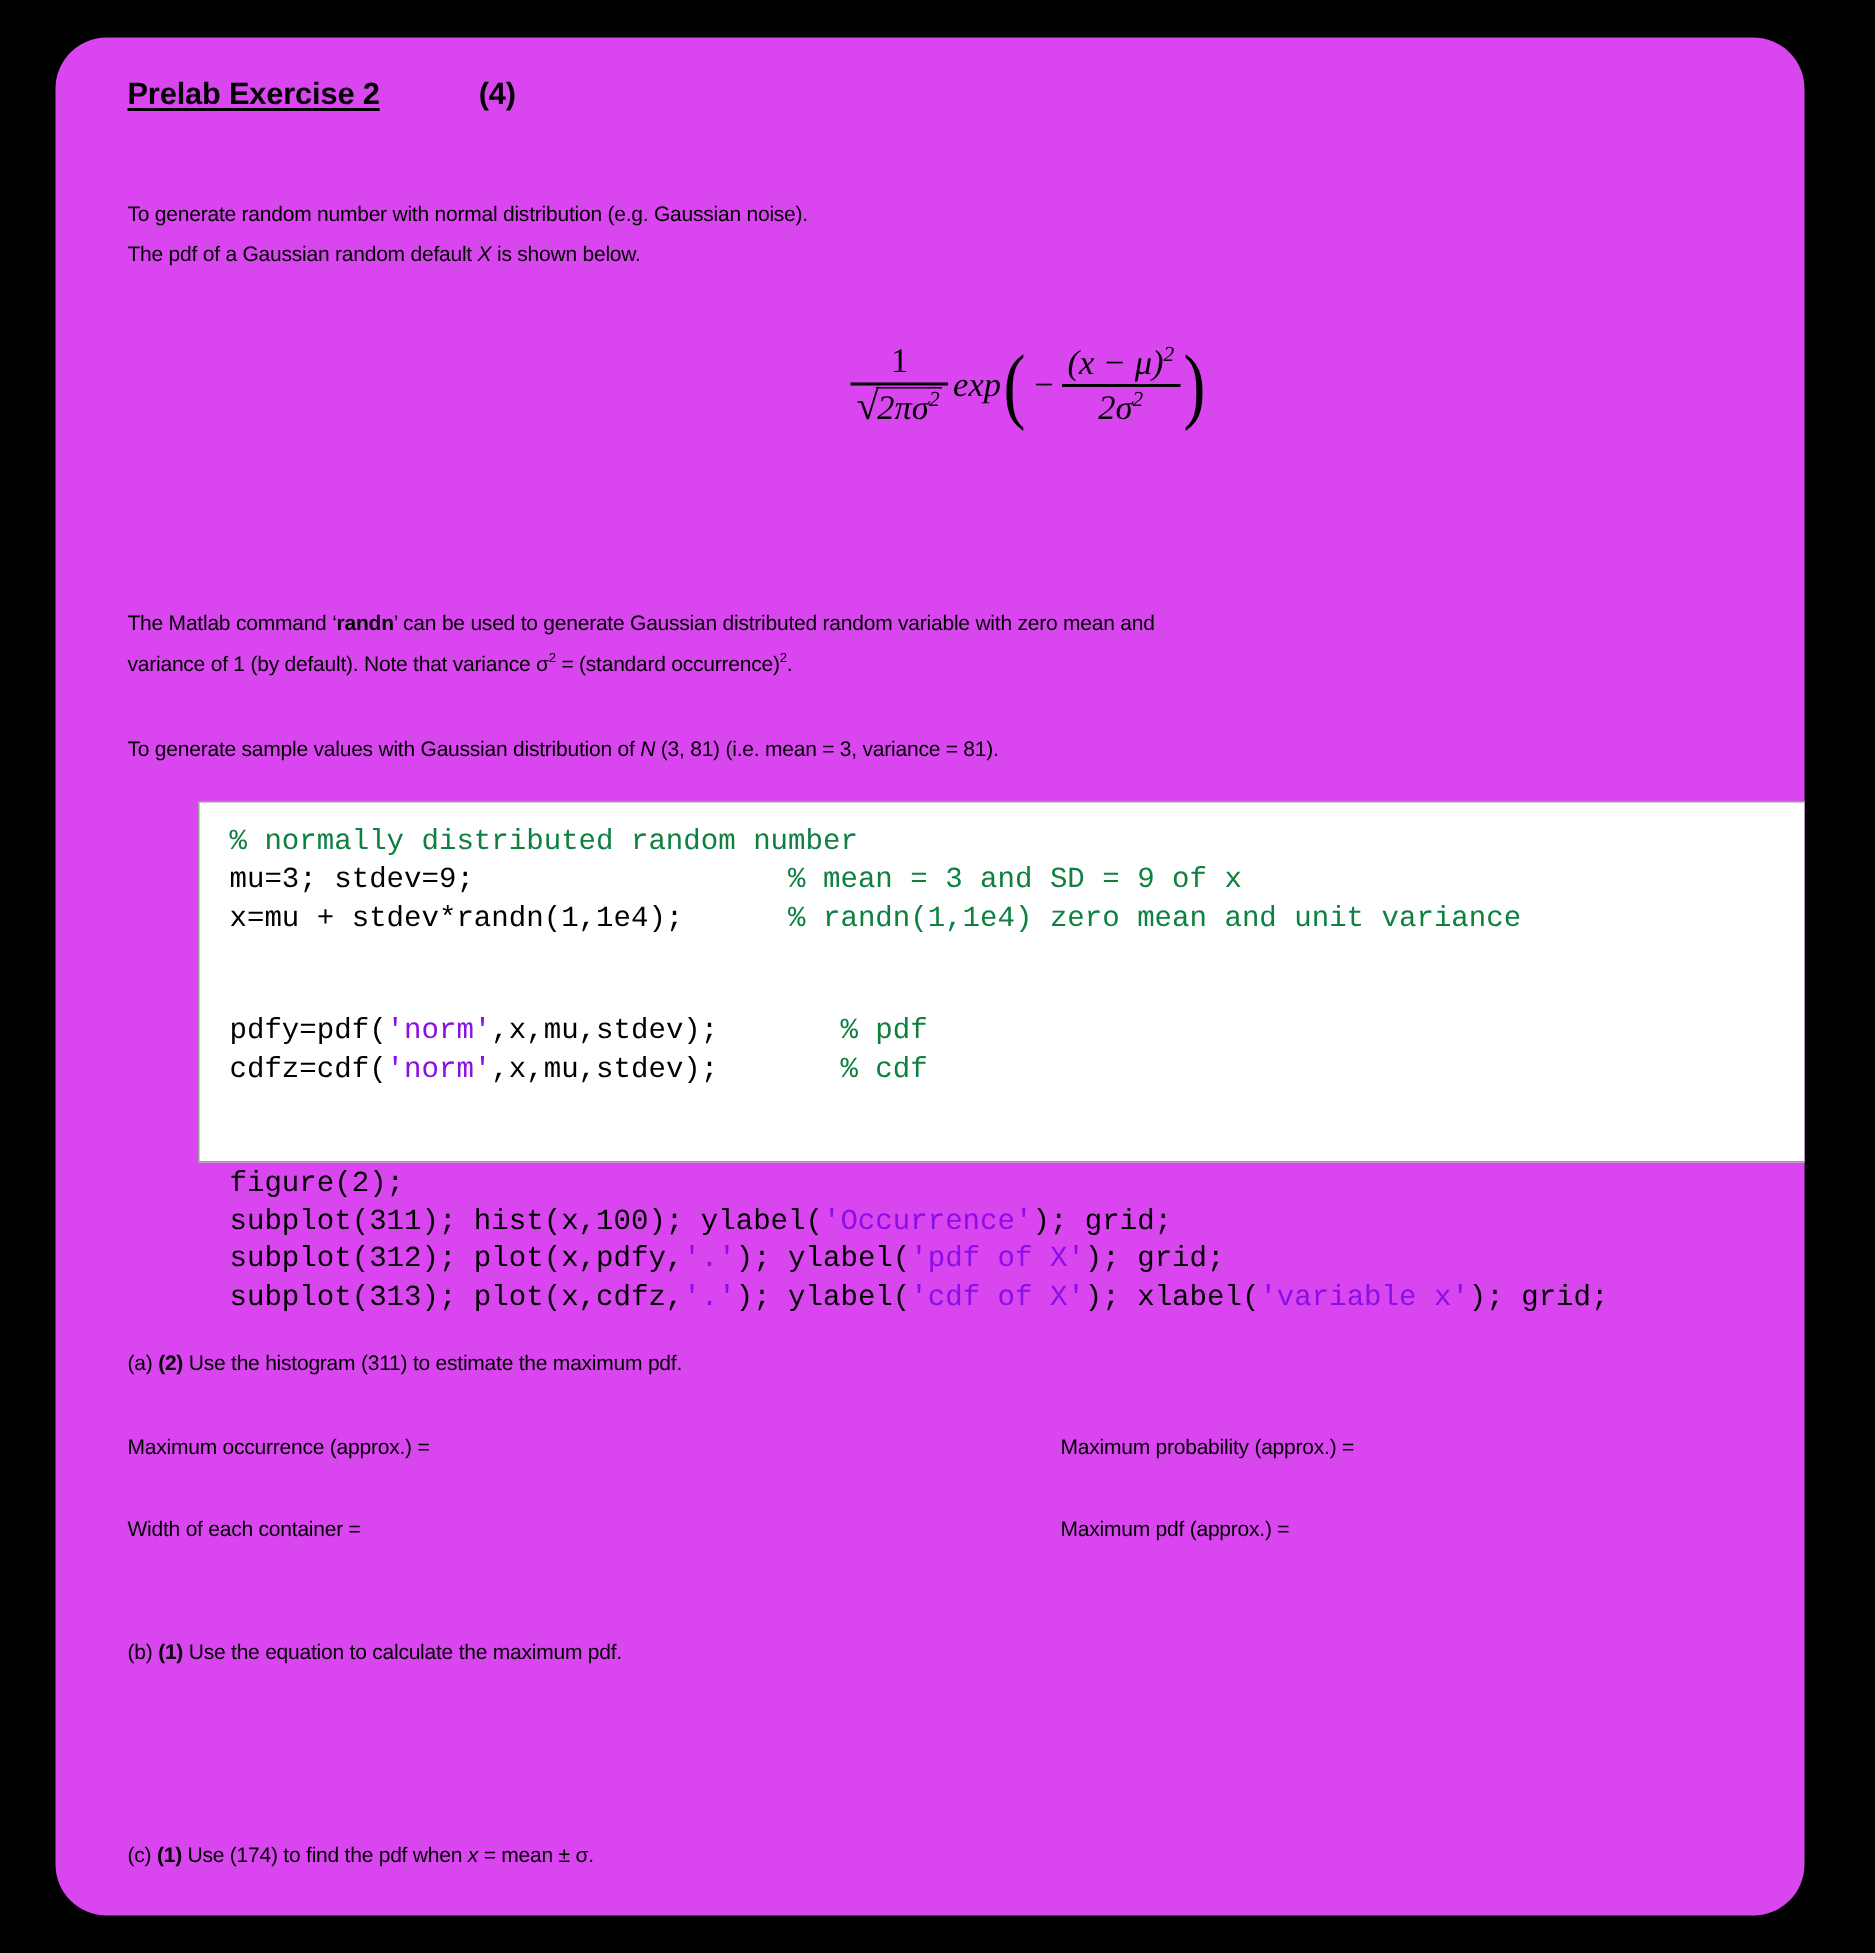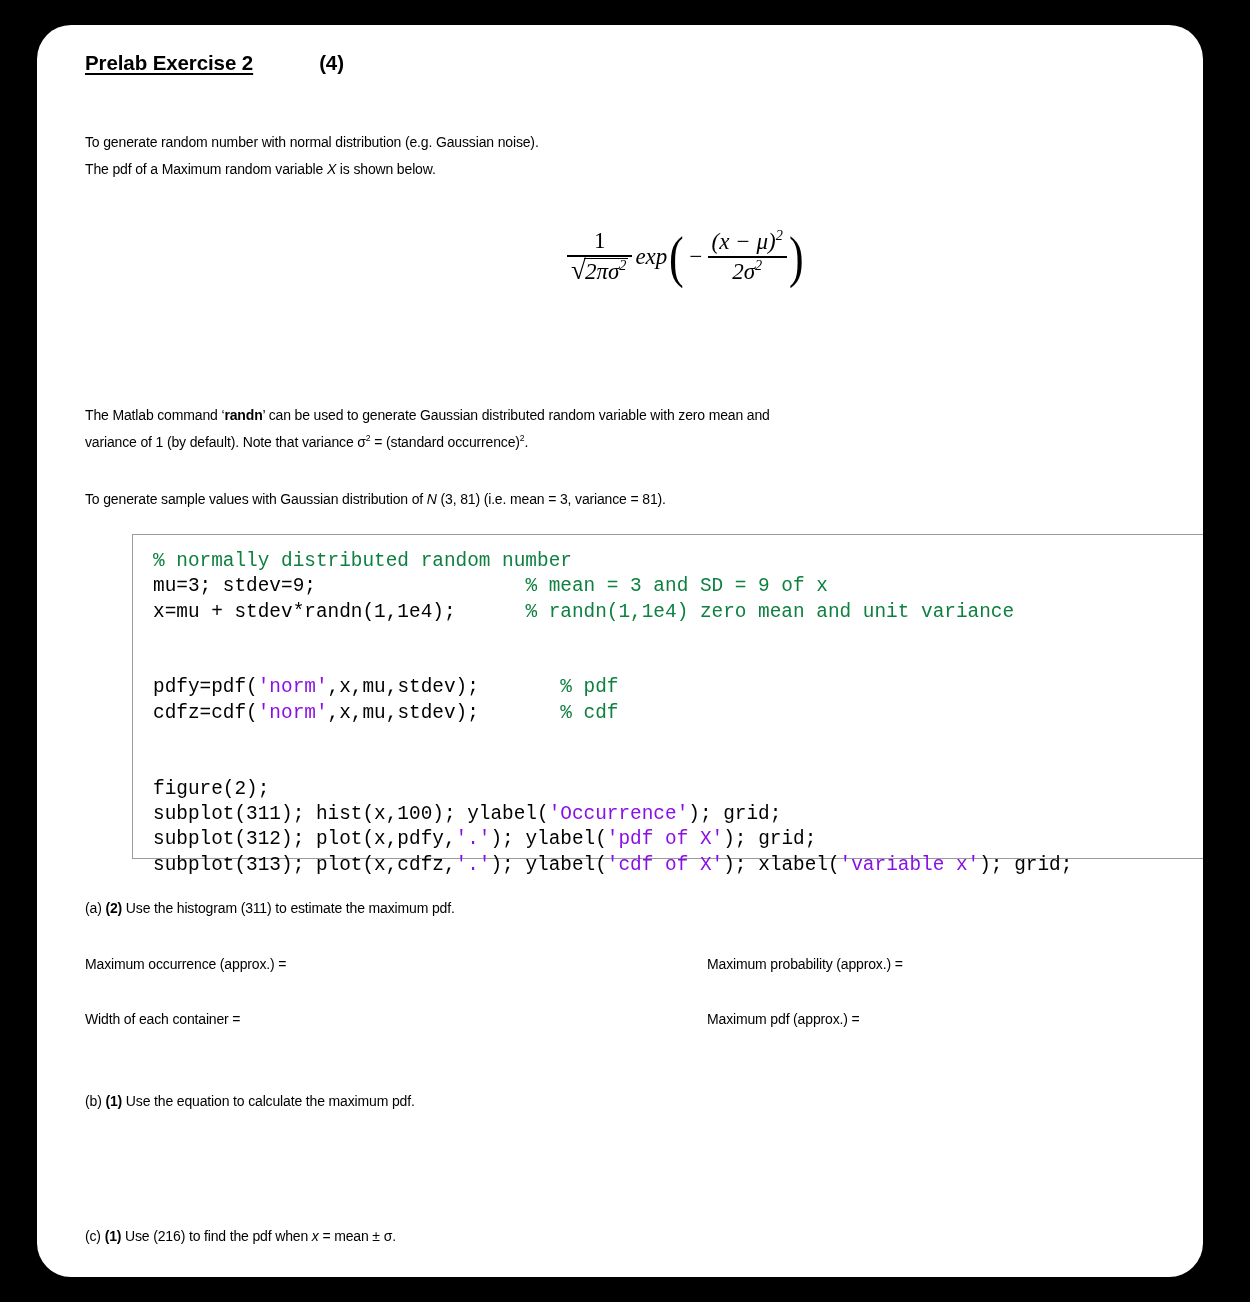--- a/index.html
+++ b/index.html
@@ -13,21 +13,21 @@
     overflow: hidden;
     font-family: "Liberation Sans", sans-serif;
   }
 
   #page {
     position: absolute;
     left: 37px;
     top: 25px;
     width: 1166px;
     height: 1252px;
-    background: #ffffff;
+    background: #d946ef;
     border-radius: 34px;
     overflow: hidden;
   }
 
   
   .hdr {
     position: absolute;
     left: 48px;
     top: 26px;
     font-size: 20.5px;
@@ -161,21 +161,21 @@
     vertical-align: super;
     line-height: 0;
   }
 
   
   #codeblock {
     position: absolute;
     left: 95px;
     top: 509px;
     width: 1102px;
-    height: 325px;
+    height: 241px;
     border: 1.4px solid #9a9a9a;
     background: #ffffff;
     box-sizing: border-box;
   }
   #codelines {
     position: absolute;
     left: 20px;
     top: 14px;
     font-family: "Liberation Mono", "DejaVu Sans Mono", monospace;
     font-size: 19.4px;
@@ -195,21 +195,21 @@
 <body>
 
 <div id="page">
 
   <div class="hdr">
     <span class="ttl">Prelab Exercise 2</span><span class="pts">(4)</span>
   </div>
 
   <div class="para" style="top:104px;">
     <span>To generate random number with normal distribution (e.g. Gaussian noise).</span><br>
-    <span>The pdf of a Maximum random variable </span><i>X</i><span> is shown below.</span>
+    <span>The pdf of a Gaussian random default </span><i>X</i><span> is shown below.</span>
   </div>
 
 
   <div id="equation">
     <span class="frac">
       <span class="num">1</span>
       <span class="bar"></span>
       <span class="den">
         <span class="sqrt">
             <span class="radsign">√</span>
@@ -267,16 +267,16 @@
   </div>
   <div class="para qcol-right" style="top:981px;">
     <span>Maximum pdf (approx.) =</span>
   </div>
 
   <div class="para" style="top:1063px;">
     <span>(b)</span> <b>(1)</b><span> Use the equation to calculate the maximum pdf.</span>
   </div>
 
   <div class="para" style="top:1198px;">
-    <span>(c)</span> <b>(1)</b><span> Use (216) to find the pdf when </span><i>x</i><span> = mean ± σ.</span>
+    <span>(c)</span> <b>(1)</b><span> Use (174) to find the pdf when </span><i>x</i><span> = mean ± σ.</span>
   </div>
 
 </div>
 
 </body></html>

